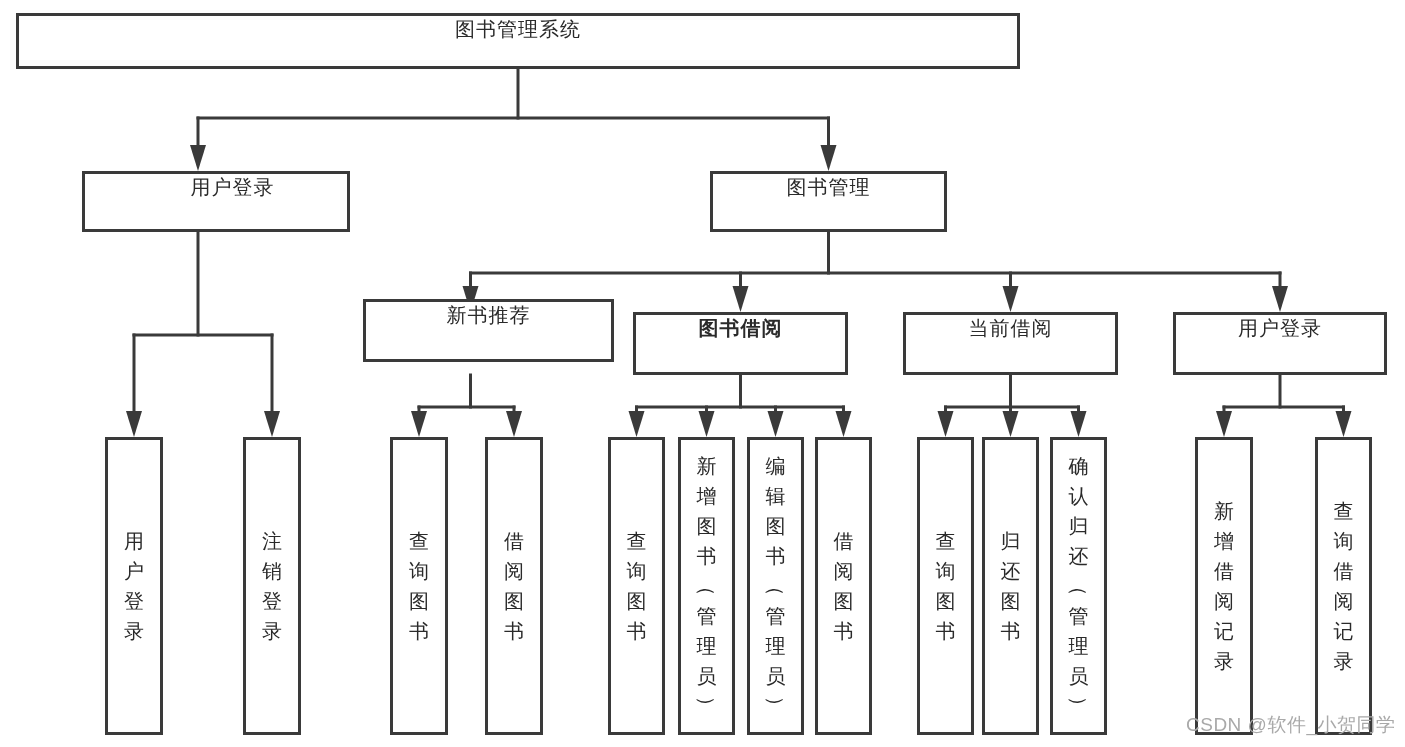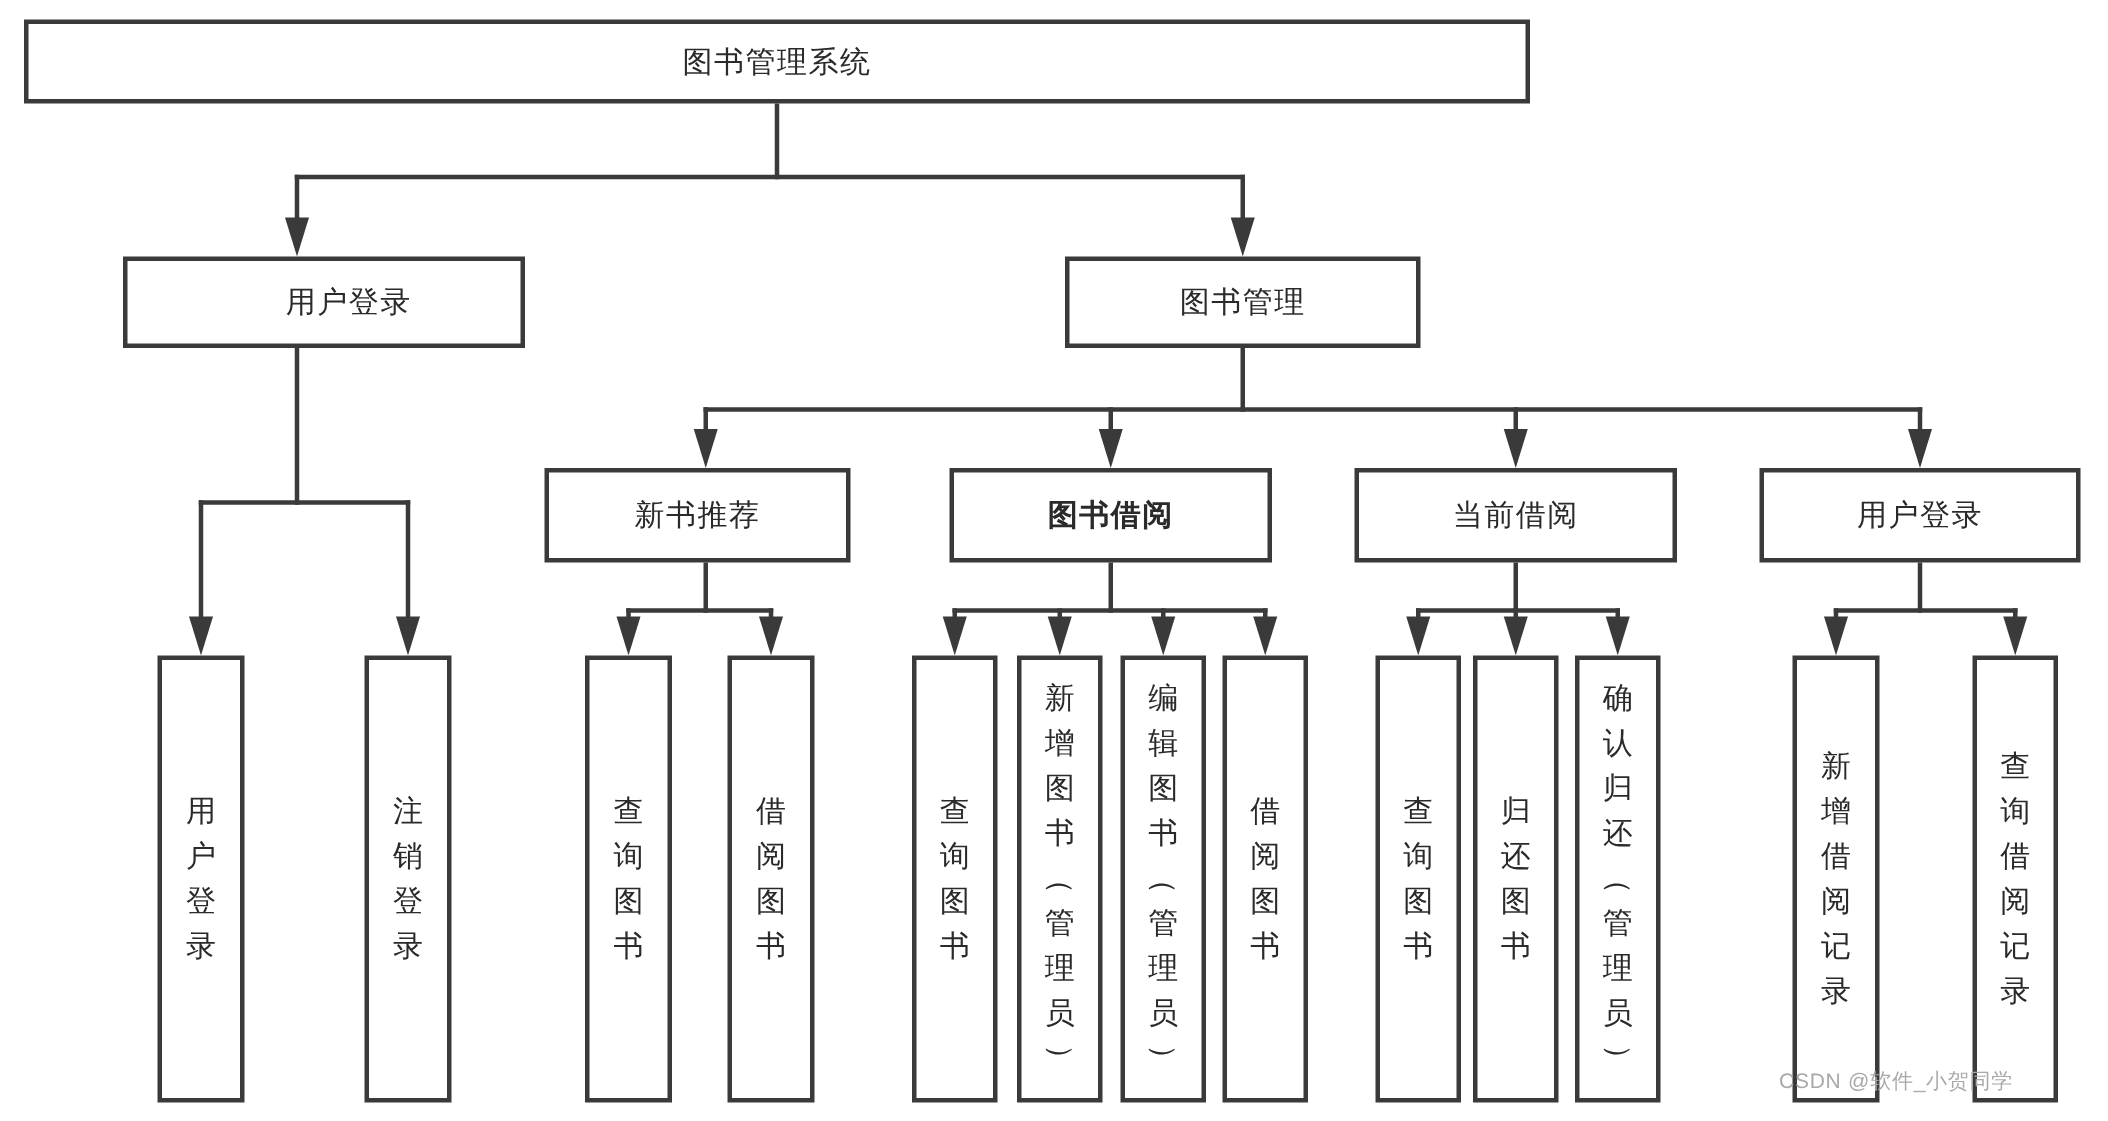--- a/index.html
+++ b/index.html
@@ -22,21 +22,21 @@
     position: absolute;
     left: 0; top: 0;
     width: 1405px; height: 747px;
   }
   .node {
     position: absolute;
     background: var(--bg);
     border: 3px solid var(--line);
     color: var(--text);
     display: flex;
-    align-items: center;
+    align-items: flex-start;
     justify-content: center;
     font-size: 20px;
     letter-spacing: 1px;
     z-index: 2;
   }
   .node.vertical {
     flex-direction: column;
     letter-spacing: 0;
   }
   .hlabel { white-space: nowrap; }
@@ -46,21 +46,21 @@
     height: 30px;
     line-height: 30px;
     text-align: center;
     font-size: 20px;
   }
   .vchar.rot { transform: rotate(90deg); }
   .watermark {
     position: absolute;
     left: 1186px;
     top: 712px;
-    font-size: 14px;
+    font-size: 19px;
     letter-spacing: 0.5px;
     color: var(--watermark);
     z-index: 3;
     white-space: nowrap;
   }
 </style>
 </head>
 <body>
 
 <div class="canvas">
@@ -121,21 +121,21 @@
   <div id="boxes">
       <div class="node" style="left: 16px; top: 13px; width: 1004px; height: 56px;">
         <span class="hlabel">图书管理系统</span>
       </div>
       <div class="node" style="left: 82px; top: 171px; width: 268px; height: 61px; padding-left: 33px;">
         <span class="hlabel">用户登录</span>
       </div>
       <div class="node" style="left: 710px; top: 171px; width: 237px; height: 61px;">
         <span class="hlabel">图书管理</span>
       </div>
-      <div class="node" style="left: 363px; top: 312px; width: 204px; height: 63px;">
+      <div class="node" style="left: 363px; top: 299px; width: 251px; height: 63px;">
         <span class="hlabel">新书推荐</span>
       </div>
       <div class="node" style="left: 633px; top: 312px; width: 215px; height: 63px; font-weight: bold;">
         <span class="hlabel">图书借阅</span>
       </div>
       <div class="node" style="left: 903px; top: 312px; width: 215px; height: 63px; font-family: Liberation Serif, serif;">
         <span class="hlabel">当前借阅</span>
       </div>
       <div class="node" style="left: 1173px; top: 312px; width: 214px; height: 63px;">
         <span class="hlabel">用户登录</span>

